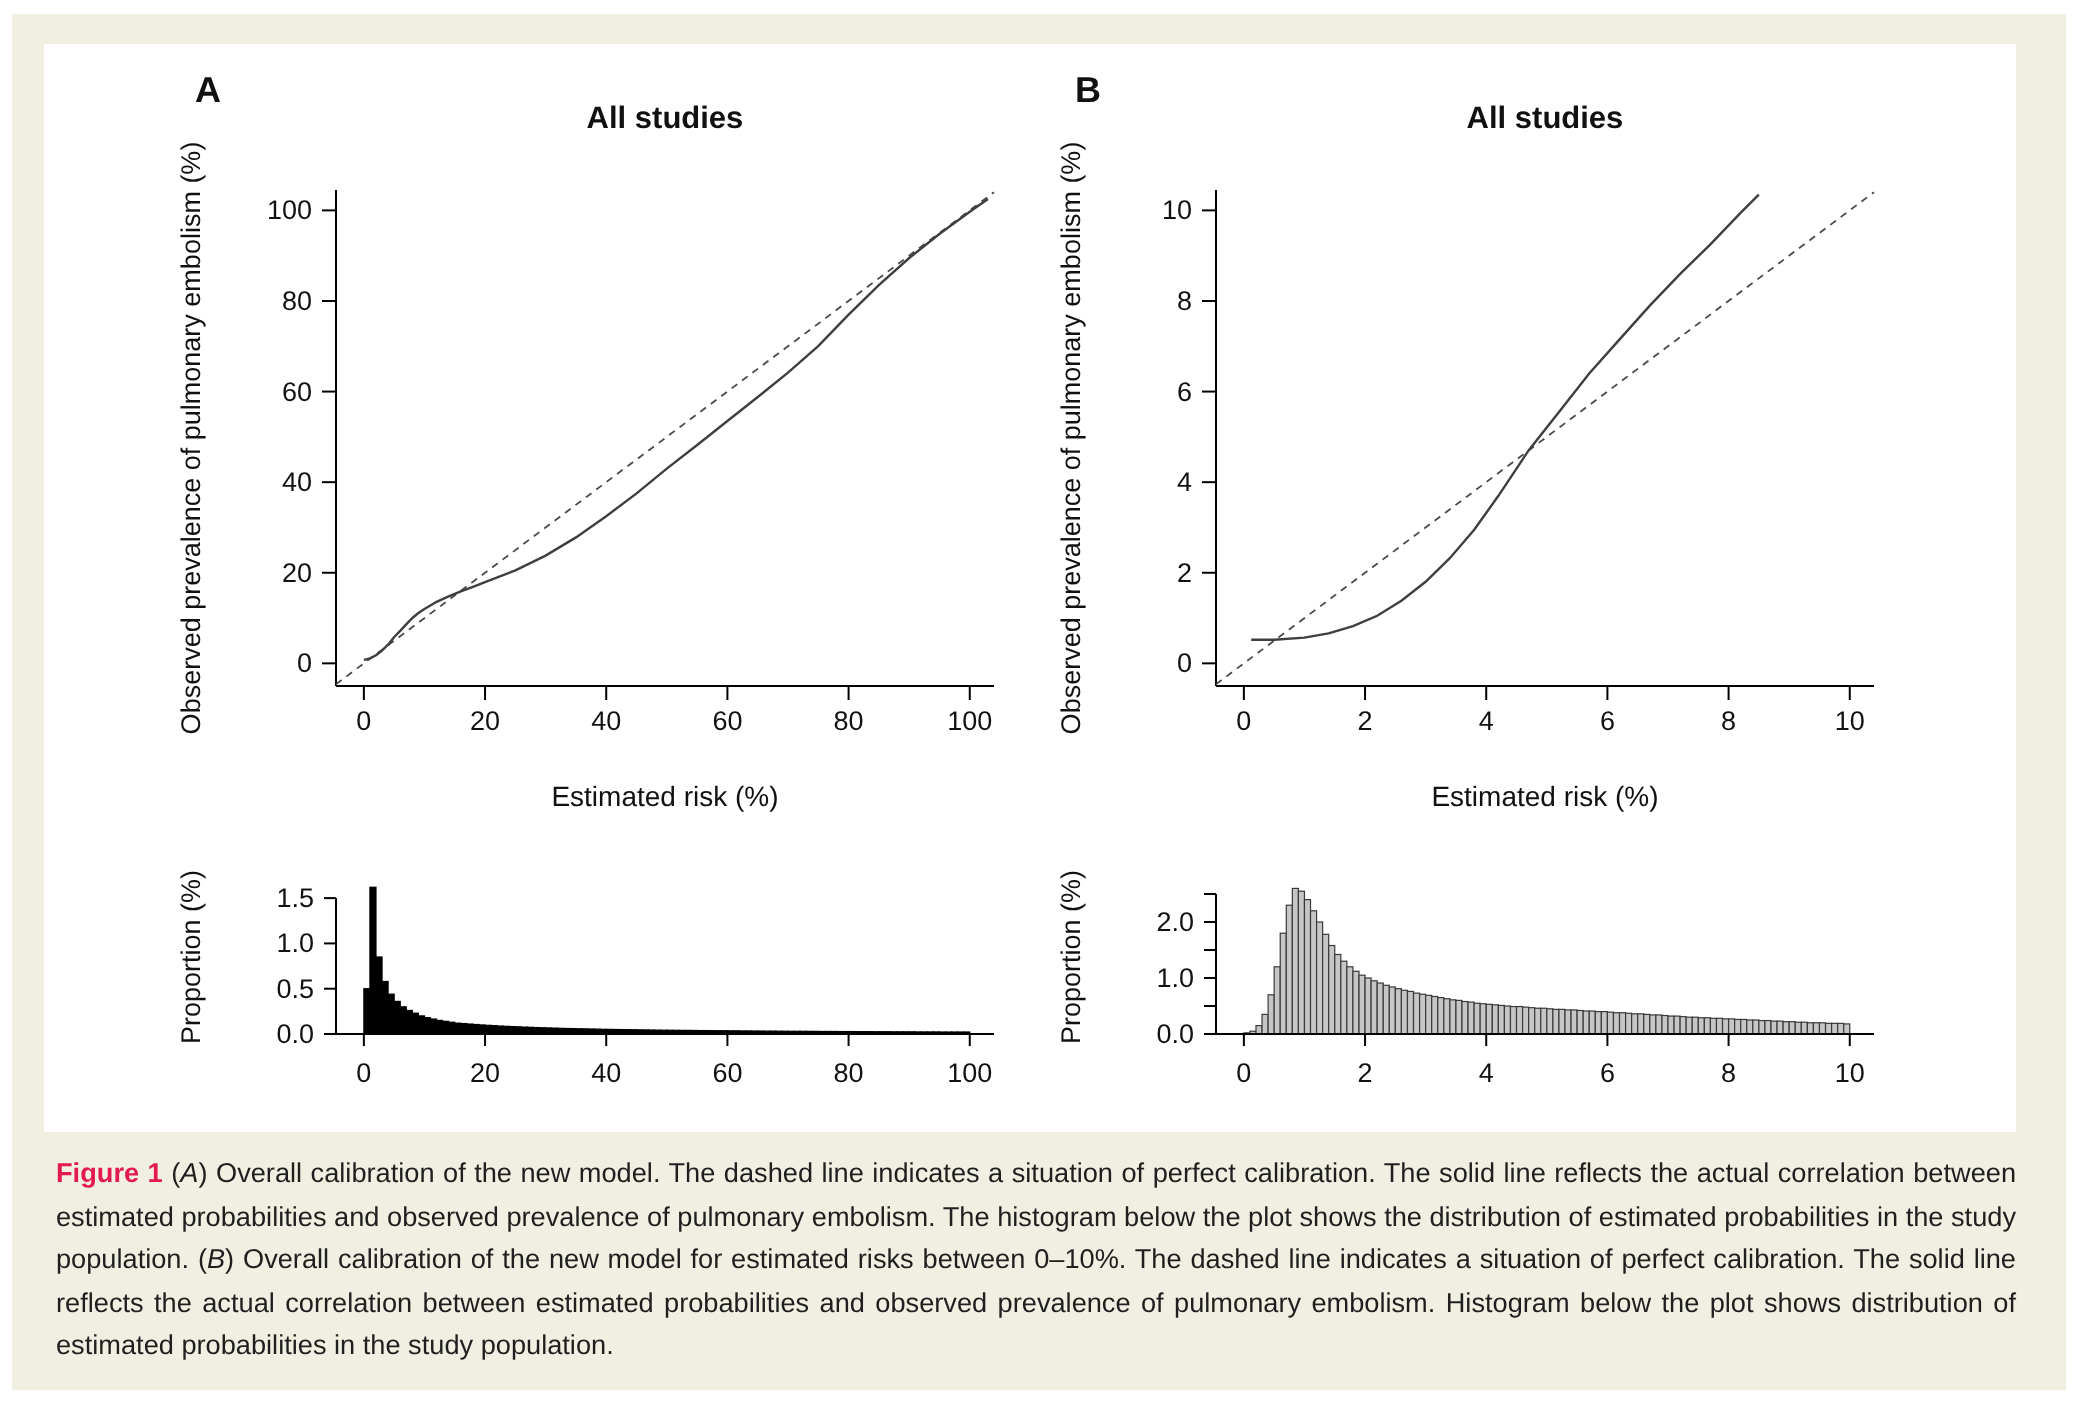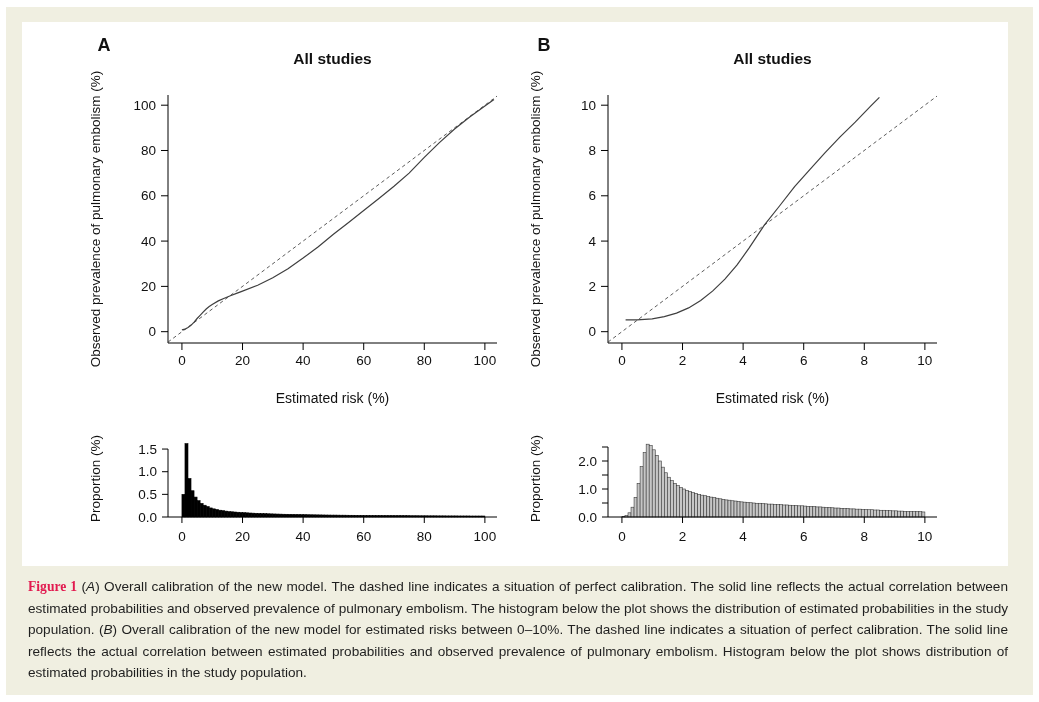--- a/index.html
+++ b/index.html
@@ -8,21 +8,21 @@
   .card{position:absolute;left:6px;top:7px;width:1027px;height:688px;background:#f0efe1;}
   .figwhite{position:absolute;left:22px;top:22px;width:986px;height:544px;background:#ffffff;}
   svg{position:absolute;overflow:visible;}
   svg text{font-family:"Liberation Sans", sans-serif;fill:#111111;}
   #plotA{left:28px;top:24px;}
   #histA{left:28px;top:424px;}
   #plotB{left:468px;top:24px;}
   #histB{left:468px;top:424px;}
   .caption{position:absolute;left:28px;top:576px;width:980px;
            font-size:13.6px;line-height:21.5px;color:#1f1f1f;text-align:justify;}
-  .figlabel{font-weight:bold;color:#e21a4f;font-family:Liberation Serif, serif;}
+  .figlabel{font-weight:bold;color:#e21a4f;}
 </style>
 </head>
 <body>
 
 <div class="page">
   <div class="card"></div>
   <div class="figwhite"></div>
 
   <svg id="plotA" width="480" height="400">
       <g>

